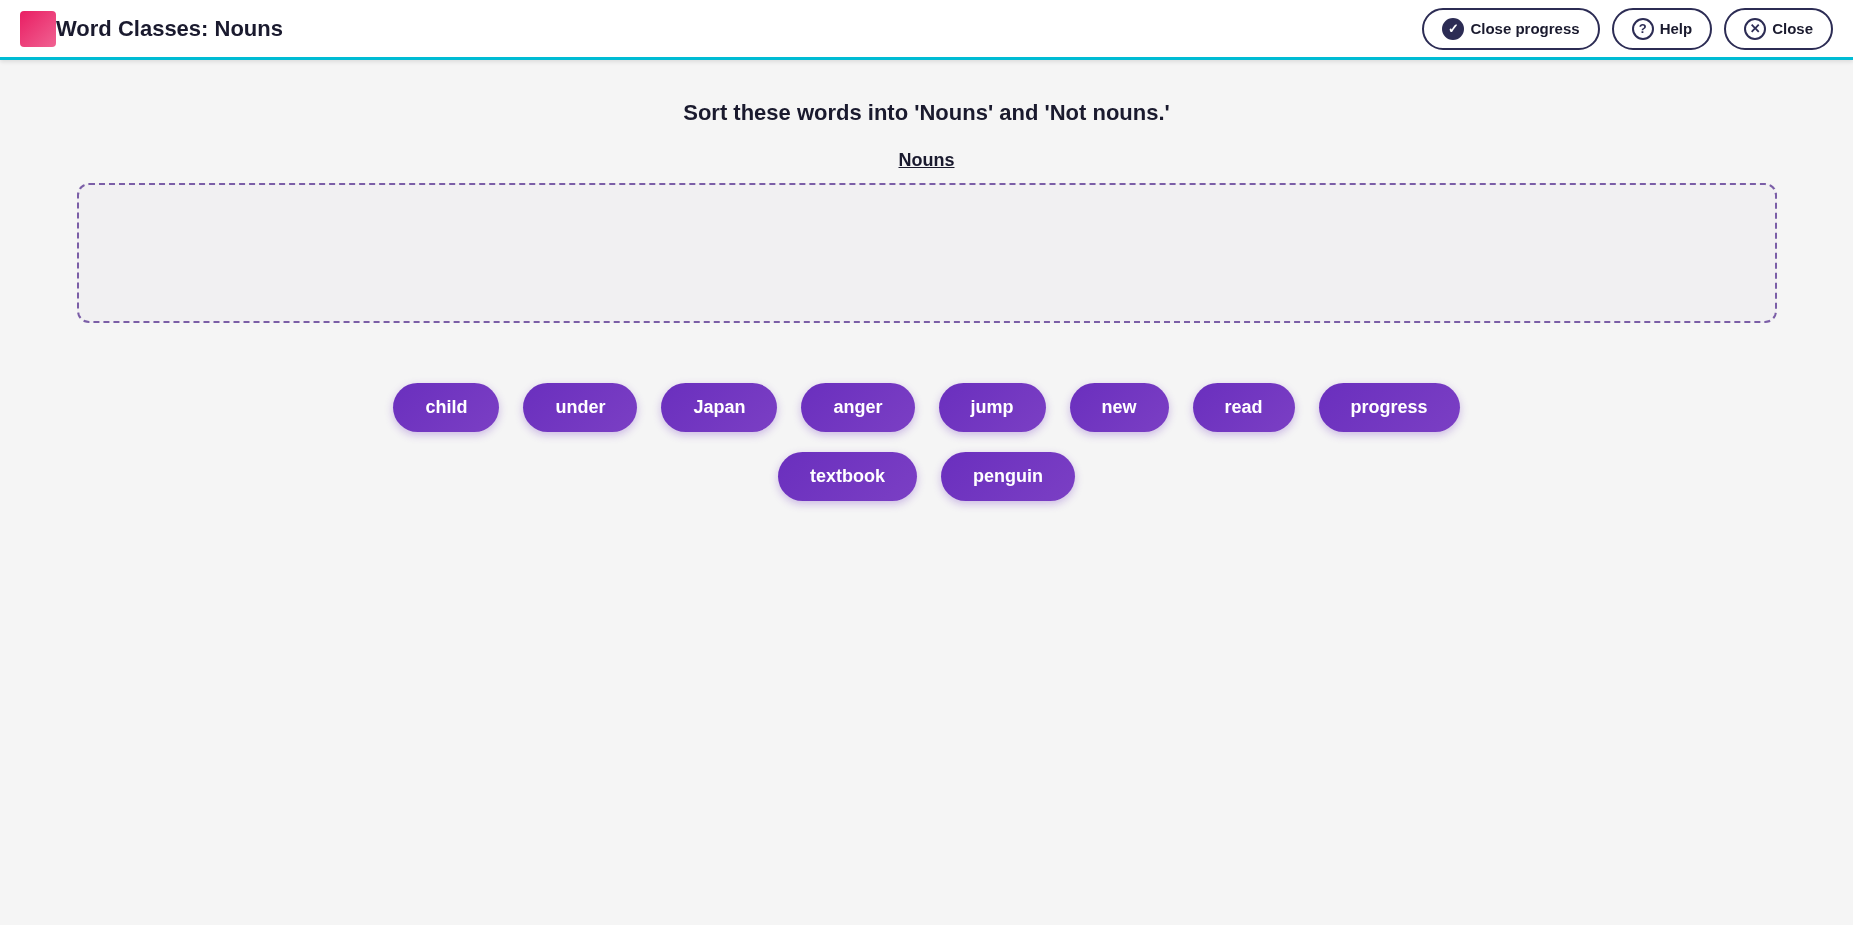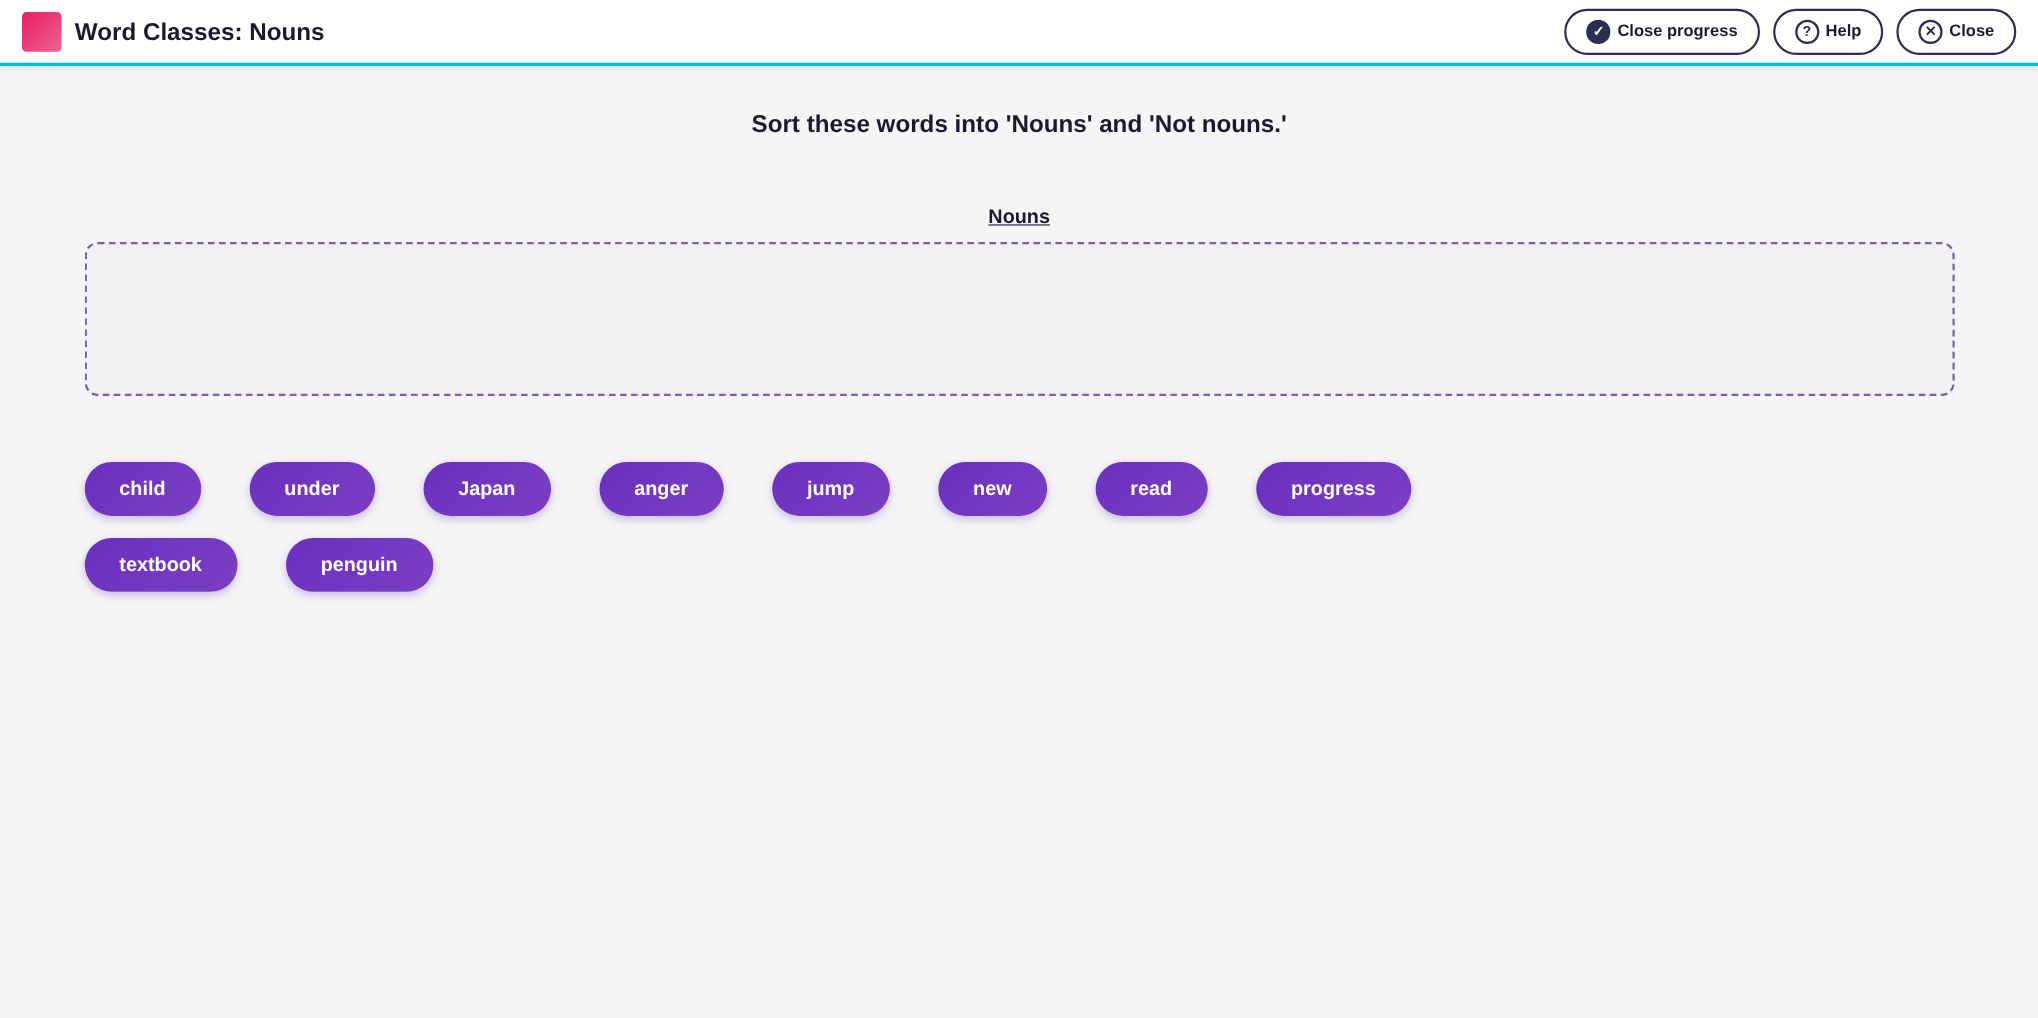--- a/index.html
+++ b/index.html
@@ -24,21 +24,21 @@
       justify-content: space-between;
       padding: 10px 20px;
       border-bottom: 3px solid #00bcd4;
       box-shadow: 0 2px 4px rgba(0,0,0,0.1);
       height: 60px;
     }
 
     .header-left {
       display: flex;
       align-items: center;
-      gap: 12px;
+      gap: 0;
     }
 
     .header-avatar {
       width: 36px;
       height: 36px;
       background: linear-gradient(135deg, #e91e63, #f06292);
       border-radius: 4px;
     }
 
     .header-title {
@@ -93,21 +93,21 @@
       display: flex;
       flex-direction: column;
       align-items: center;
     }
 
     .instruction-text {
       font-size: 22px;
       font-weight: 700;
       color: #1a1a2e;
       text-align: center;
-      margin-bottom: 61px;
+      margin-bottom: 24px;
     }
 
     
     .drop-zones-container {
       display: flex;
       gap: 80px;
       width: 100%;
       max-width: 1700px;
       margin-bottom: 60px;
     }
@@ -141,22 +141,22 @@
       display: flex;
       flex-wrap: wrap;
       justify-content: center;
       gap: 20px 40px;
       width: 100%;
       max-width: 1700px;
     }
 
     .word-row {
       display: flex;
-      gap: 44px;
-      justify-content: flex-start;
+      gap: 24px;
+      justify-content: center;
       width: 100%;
     }
 
     .word-chip {
       background: linear-gradient(135deg, #6a2fbe, #7b3fc4);
       color: white;
       padding: 14px 32px;
       border-radius: 30px;
       font-size: 18px;
       font-weight: 600;

